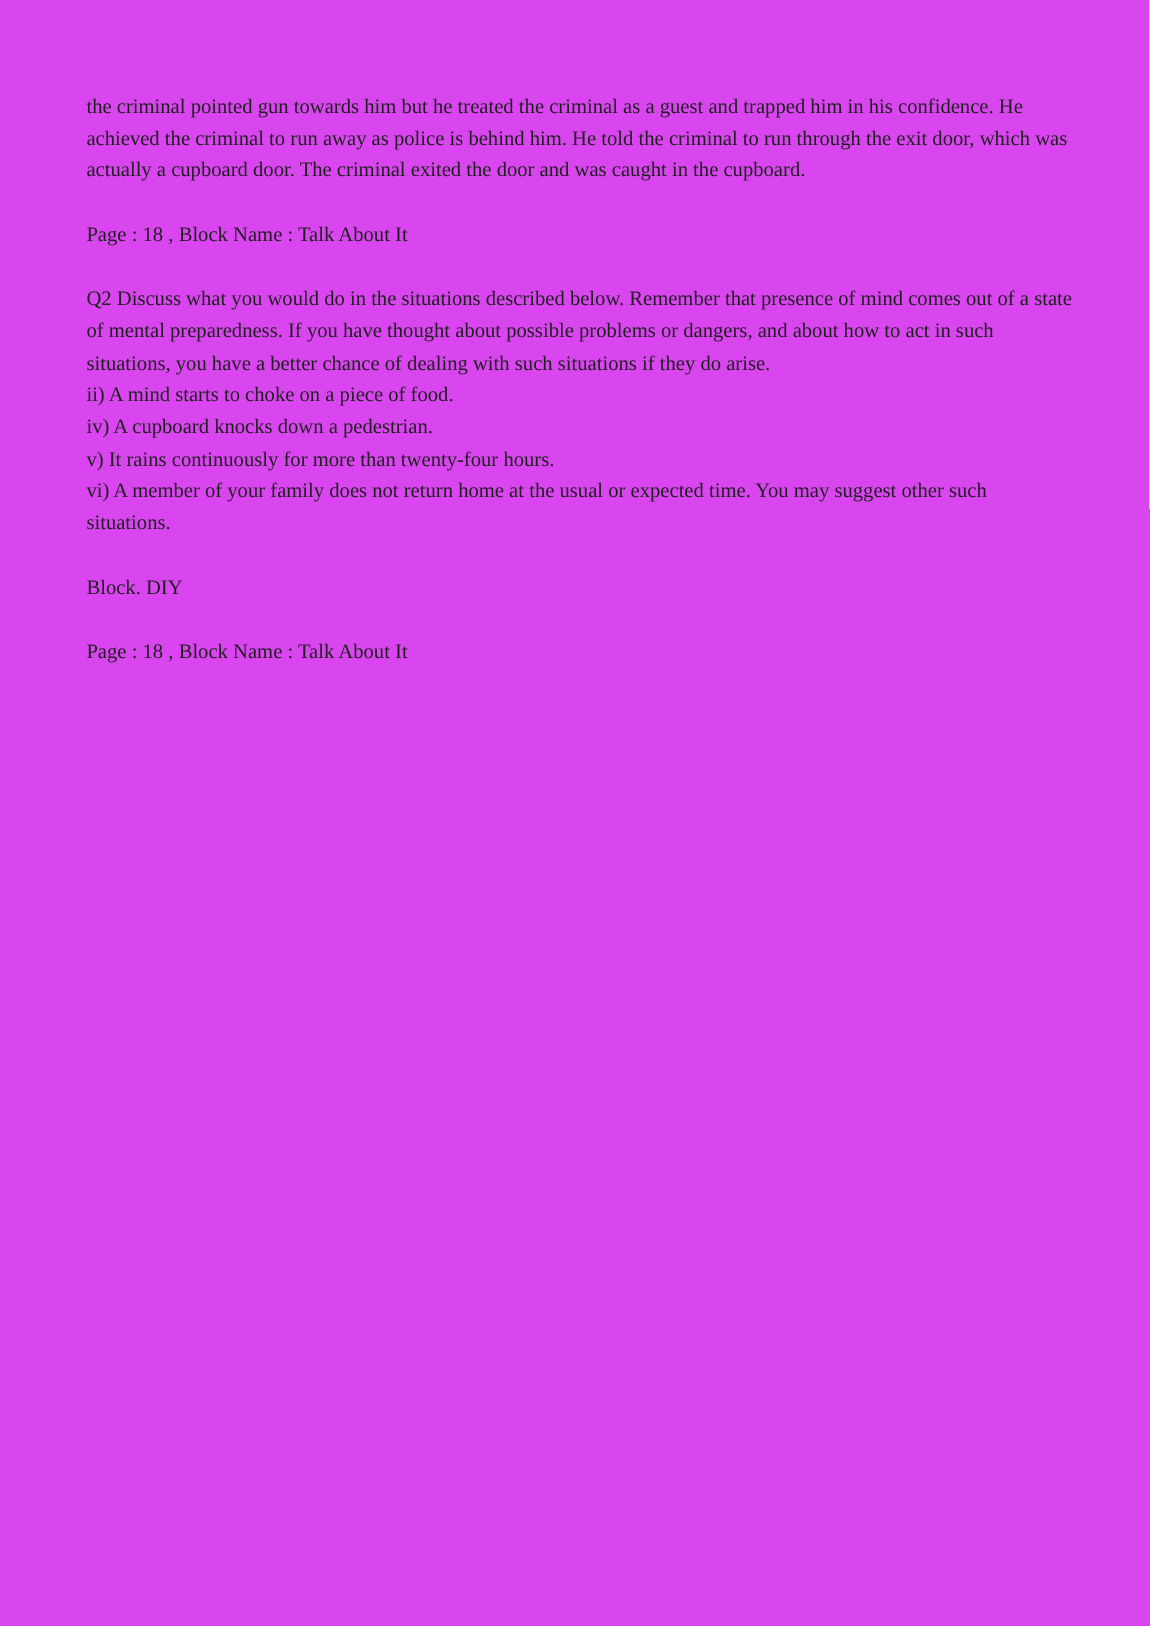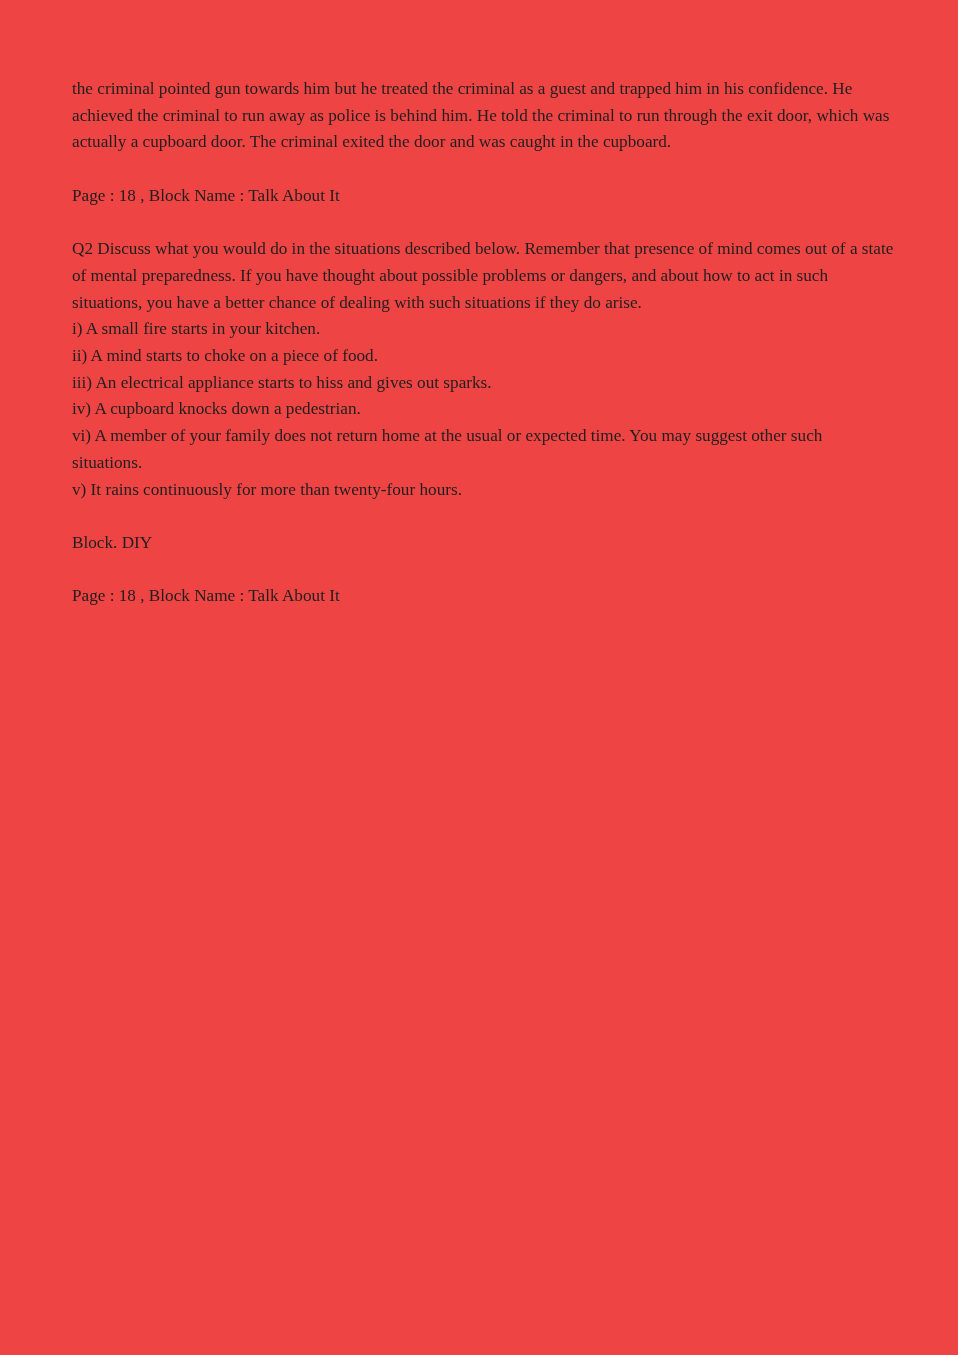--- a/index.html
+++ b/index.html
@@ -4,21 +4,21 @@
 <style>
   html, body {
     margin: 0;
     padding: 0;
     background: #ffffff;
   }
   .page {
     position: relative;
     width: 958px;
     height: 1355px;
-    background: #ef4444;
+    background: #d946ef;
     overflow: hidden;
   }
   .content {
     position: absolute;
     top: 76px;
     left: 72px;
     width: 824px;
     font-family: "Liberation Serif", "DejaVu Serif", serif;
     font-size: 17.2px;
     line-height: 26.7px;
@@ -41,26 +41,24 @@
 <div class="page">
   <div class="content">
 
     <div class="block">the criminal pointed gun towards him but he treated the criminal as a guest and trapped him in his confidence. He achieved the criminal to run away as police is behind him. He told the criminal to run through the exit door, which was actually a cupboard door. The criminal exited the door and was caught in the cupboard.</div>
 
     <div class="block">Page : 18 , Block Name : Talk About It</div>
 
     <div class="block">
       <span class="line">Q2 Discuss what you would do in the situations described below. Remember that presence of mind comes out of a state of mental preparedness. If you have thought about possible problems or dangers, and about how to act in such situations, you have a better chance of dealing with such situations if they do arise.</span>
       <div class="situations-list">
-        <span class="line">i) A small fire starts in your kitchen.</span>
         <span class="line">ii) A mind starts to choke on a piece of food.</span>
-        <span class="line">iii) An electrical appliance starts to hiss and gives out sparks.</span>
         <span class="line">iv) A cupboard knocks down a pedestrian.</span>
+        <span class="line">v) It rains continuously for more than twenty-four hours.</span>
         <span class="line">vi) A member of your family does not return home at the usual or expected time. You may suggest other such situations.</span>
-        <span class="line">v) It rains continuously for more than twenty-four hours.</span>
       </div>
     </div>
 
     <div class="block">Block. DIY</div>
 
     <div class="block">Page : 18 , Block Name : Talk About It</div>
 
   </div>
 </div>
 

